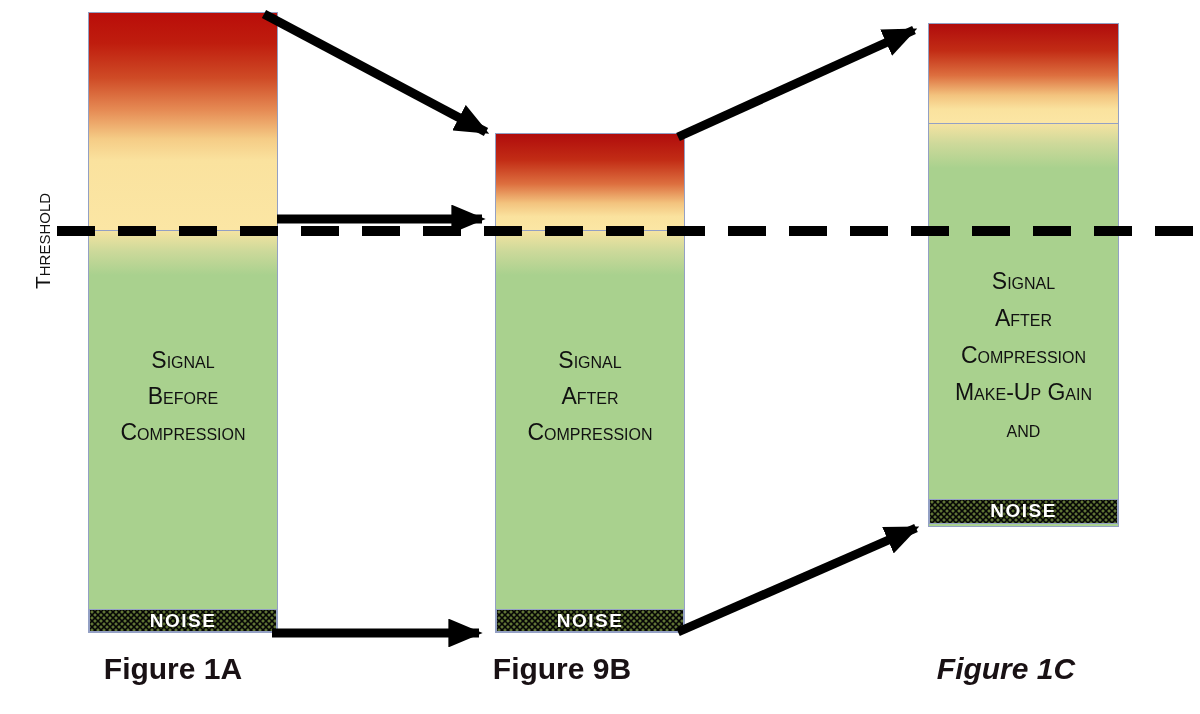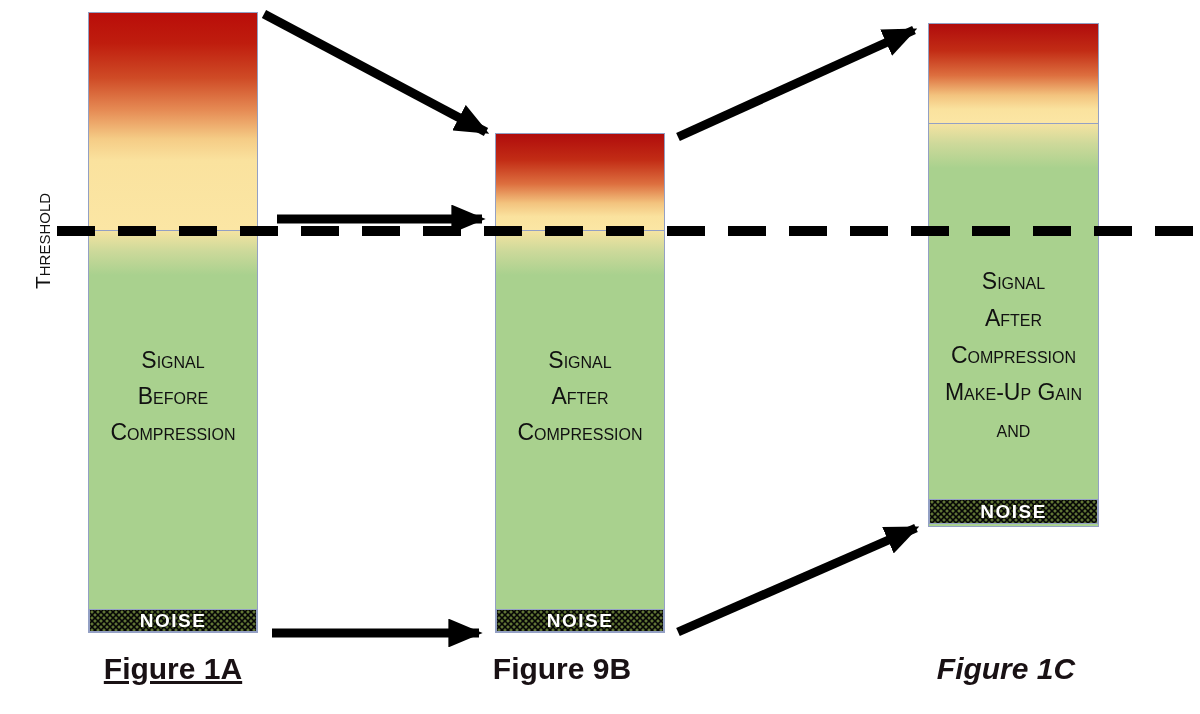--- a/index.html
+++ b/index.html
@@ -2,21 +2,21 @@
 <html><head>
 <meta charset="utf-8">
 <style>
   html,body{margin:0;padding:0;background:#ffffff;}
   .canvas{
     position:relative;width:1200px;height:714px;background:#ffffff;overflow:hidden;
     font-family:"Liberation Sans",sans-serif;color:#000;
   }
 
   
-  .bar{position:absolute;}
+  .bar{position:absolute;padding-left:20px;}
   .box{position:absolute;left:0;right:0;box-sizing:border-box;border:1.5px solid #93a0c4;}
   .box.top-box{border-bottom:none;}
 
   
   .bar-a .top-box{
     top:0;height:218px;
     background:linear-gradient(to bottom,#b90d09 0%,#bf1d0e 14%,#cf4b26 30%,#e68c55 45%,#f5cc86 58%,#fae29e 68%,#fbe6a4 100%);
   }
   
   .bar-b .top-box,.bar-c .top-box{
@@ -45,32 +45,32 @@
 
   
   .noise-band{
     position:absolute;left:1px;right:1px;height:23px;
     box-sizing:border-box;border:1px solid #93a0c4;
     background-color:#050505;
     background-image:
       radial-gradient(circle at 2px 2px,#5f7434 1.4px,transparent 1.7px),
       radial-gradient(circle at 2px 2px,#5f7434 1.4px,transparent 1.7px);
     background-size:6px 6px;background-position:0 0,3px 3px;
-    display:flex;align-items:center;justify-content:center;
+    display:flex;align-items:flex-start;justify-content:center;
   }
   .bar-a .noise-band{top:597px;}
   .bar-b .noise-band{top:476px;}
   .bar-c .noise-band{top:476px;height:25px;}
   .noise-text{color:#ffffff;font-weight:bold;font-size:19px;letter-spacing:1.5px;
     text-shadow:0 0 2px #000;}
 
   
   .fig-caption{position:absolute;width:260px;text-align:center;
     font-size:30px;font-weight:bold;color:#191114;}
-  .cap-a{left:43px;top:652px;text-decoration:underline;}
+  .cap-a{left:43px;top:652px;}
   .cap-b{left:432px;top:652px;}
   .cap-c{left:876px;top:652px;font-style:italic;}
 
   
   .threshold-label{
     position:absolute;left:-14px;top:228px;width:116px;height:26px;
     text-align:center;transform:rotate(-90deg);
     font-variant:small-caps;font-size:21px;color:#111;white-space:nowrap;
   }
 

